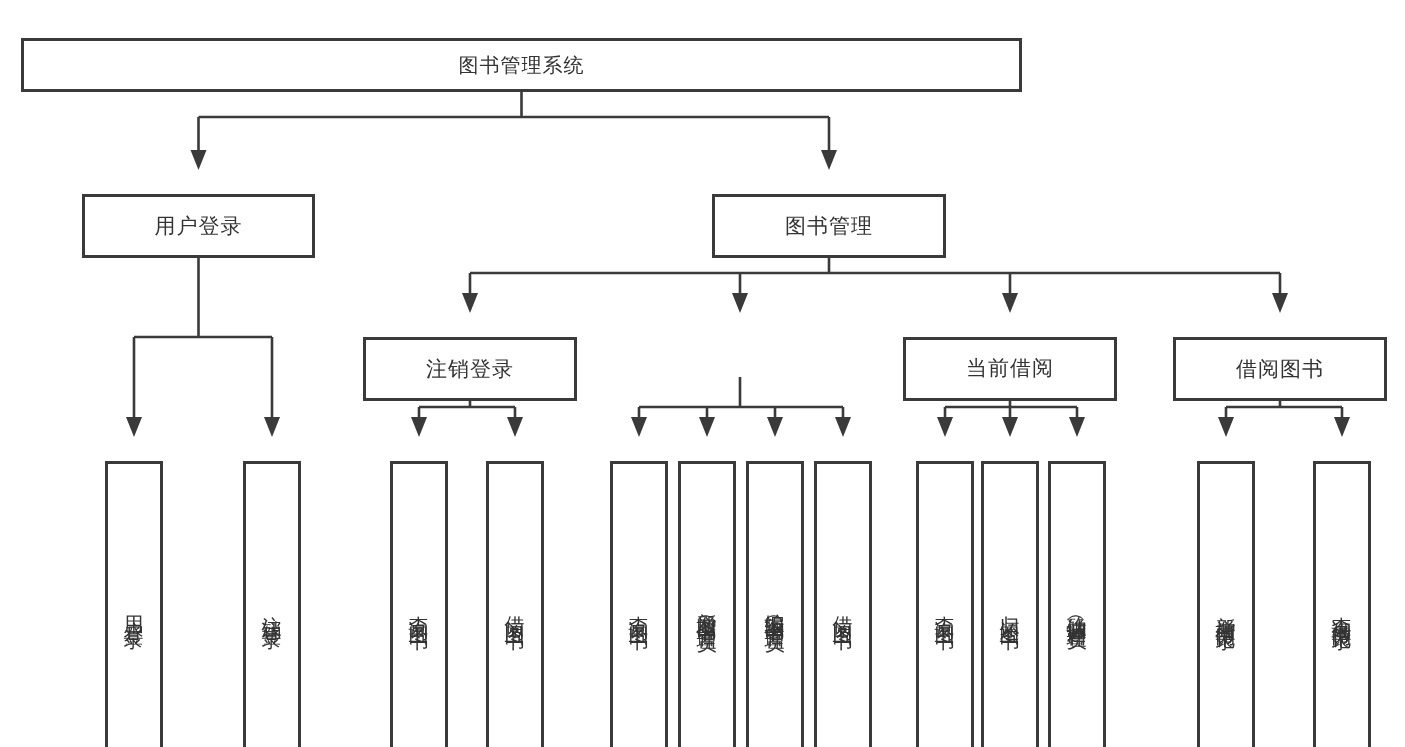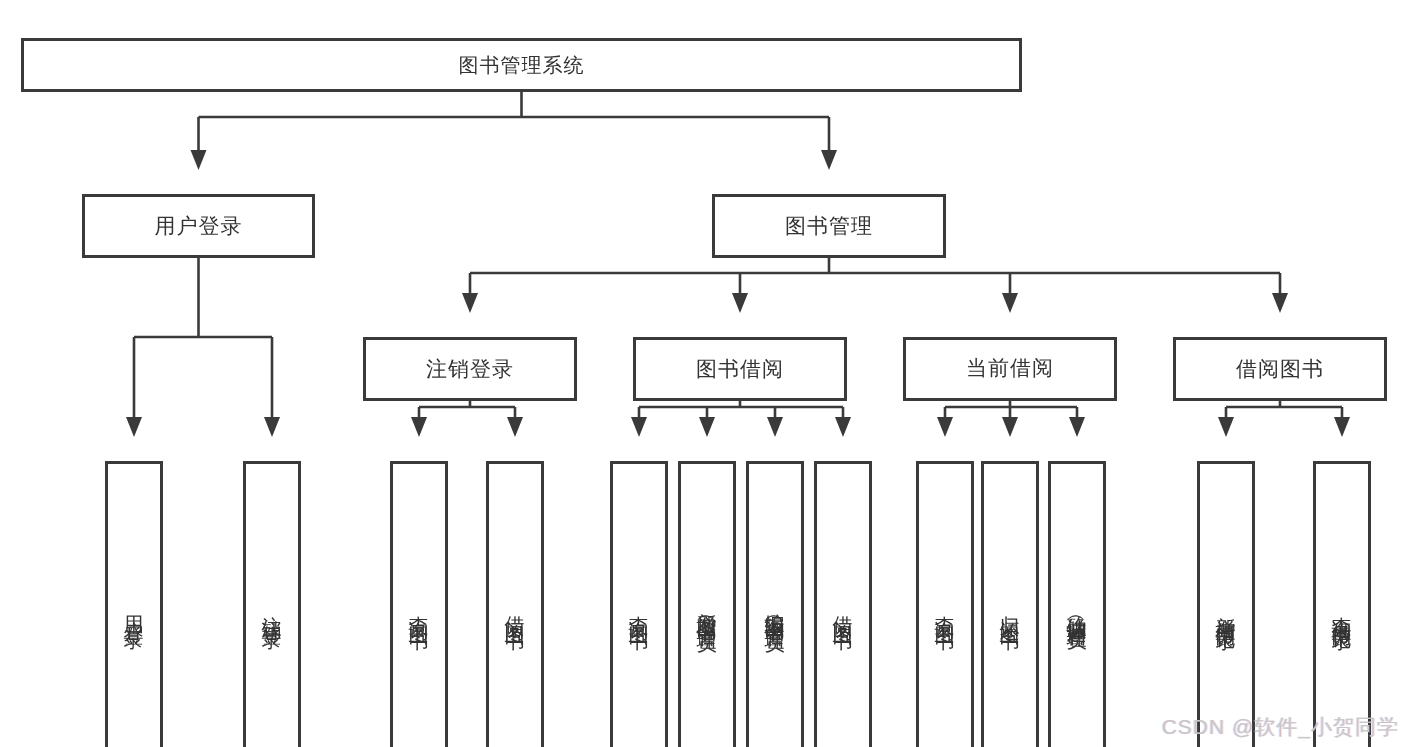--- a/index.html
+++ b/index.html
@@ -133,21 +133,20 @@
       <polygon points="1334,417 1350,417 1342,437"></polygon>
     </g>
   </svg>
 
   <div class="node pos-root">图书管理系统</div>
 
   <div class="node pos-userlogin">用户登录</div>
   <div class="node pos-bookmgmt">图书管理</div>
 
   <div class="node lvl3 pos-newbook">注销登录</div>
-  <div class="node lvl3 pos-borrow">图书借阅</div>
   <div class="node lvl3 pos-current">当前借阅</div>
   <div class="node lvl3 pos-records">借阅图书</div>
 
   <div class="node leaf pos-l-userlogin">用户登录</div>
   <div class="node leaf pos-l-logout">注销登录</div>
 
   <div class="node leaf pos-l-query1">查询图书</div>
   <div class="node leaf pos-l-borrow1">借阅图书</div>
 
   <div class="node leaf pos-l-query2">查询图书</div>
@@ -155,15 +154,14 @@
   <div class="node leaf pos-l-edit">编辑图书（管理员）</div>
   <div class="node leaf pos-l-borrow2">借阅图书</div>
 
   <div class="node leaf pos-l-query3">查询图书</div>
   <div class="node leaf pos-l-return">归还图书</div>
   <div class="node leaf pos-l-confirm">确认归还（管理员）</div>
 
   <div class="node leaf pos-l-addrec">新增借阅记录</div>
   <div class="node leaf pos-l-queryrec">查询借阅记录</div>
 
-  <div class="watermark">CSDN @软件_小贺同学</div>
 
 </div>
 
 </body></html>

